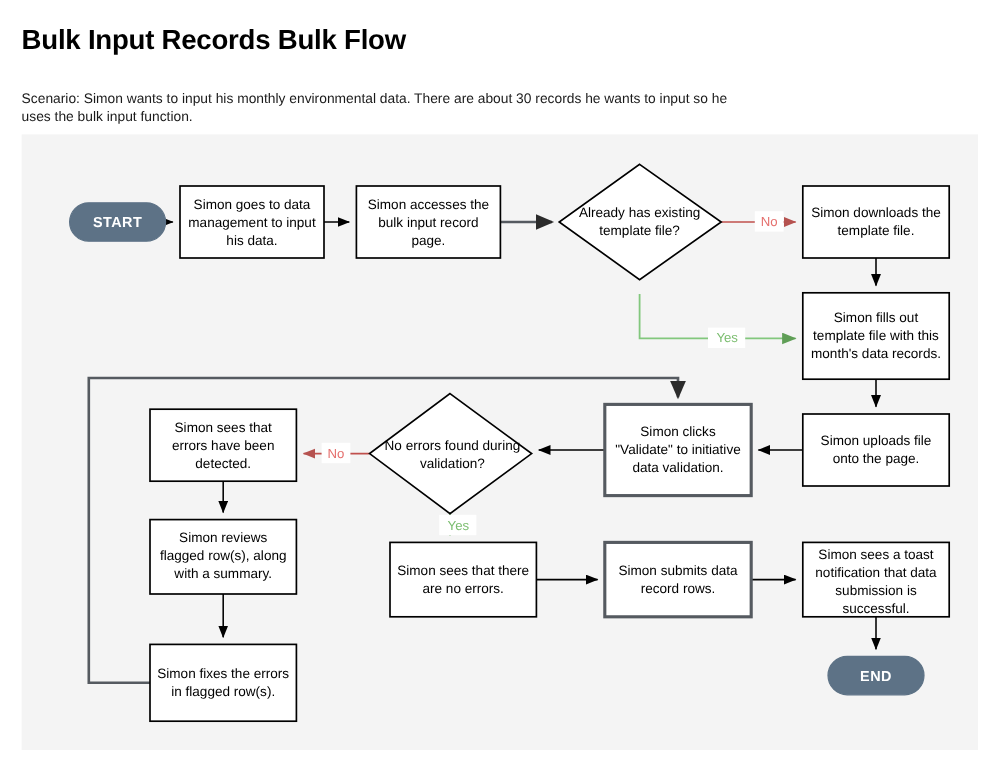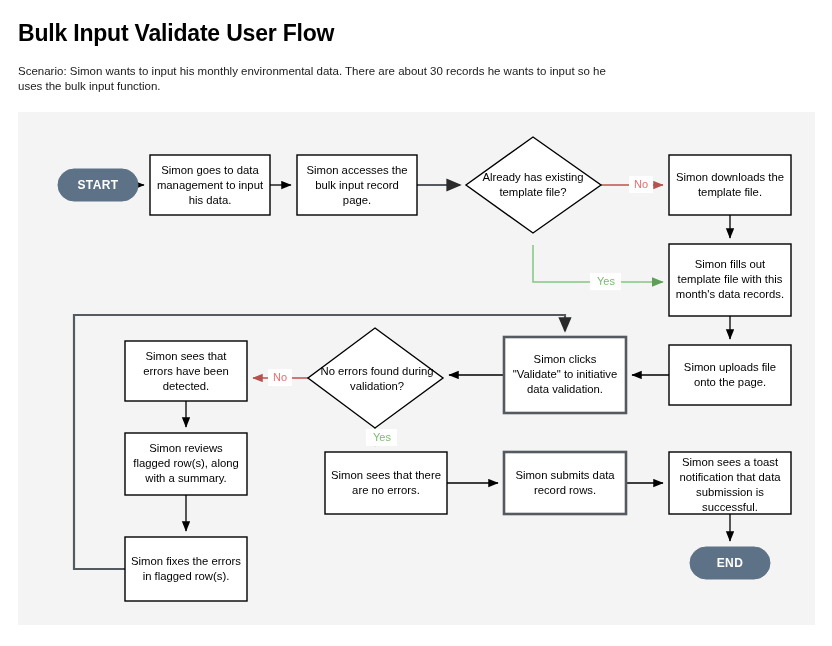--- a/index.html
+++ b/index.html
@@ -22,21 +22,21 @@
     top: 20px;
     font-size: 23px;
     font-weight: bold;
     letter-spacing: -0.2px;
     color: #000000;
     white-space: nowrap;
   }
   #scenario {
     position: absolute;
     left: 18px;
-    top: 64px;
+    top: 76px;
     width: 604px;
     font-size: 11.5px;
     line-height: 15px;
     color: #1a1a1a;
   }
   #canvas-panel {
     position: absolute;
     left: 18px;
     top: 112px;
     width: 797px;
@@ -111,21 +111,21 @@
     font-size: 11px;
     text-anchor: middle;
     dominant-baseline: middle;
   }
   .edge-label.no-label { fill: #e5706e; }
   .edge-label.yes-label { fill: #7bbd6f; }
 </style>
 </head>
 <body>
 
-<div id="page-title">Bulk Input Validate User Flow</div>
+<div id="page-title">Bulk Input Records Bulk Flow</div>
 <div id="scenario">Scenario: Simon wants to input his monthly environmental data. There are about 30 records he wants to input so he uses the bulk input function.</div>
 
 <div id="canvas-panel">
   <svg id="flow-svg" viewBox="0 0 797 513">
     <defs>
       <marker id="arrow-black" markerWidth="9" markerHeight="9" refX="7.5" refY="3.2" orient="auto" markerUnits="strokeWidth">
         <path d="M0,0 L8,3.2 L0,6.4 z" fill="#000000"></path>
       </marker>
       <marker id="arrow-thick" markerWidth="8" markerHeight="8" refX="6.2" refY="3" orient="auto" markerUnits="strokeWidth">
         <path d="M0,0 L7,3 L0,6 z" fill="#2b2b2b"></path>

